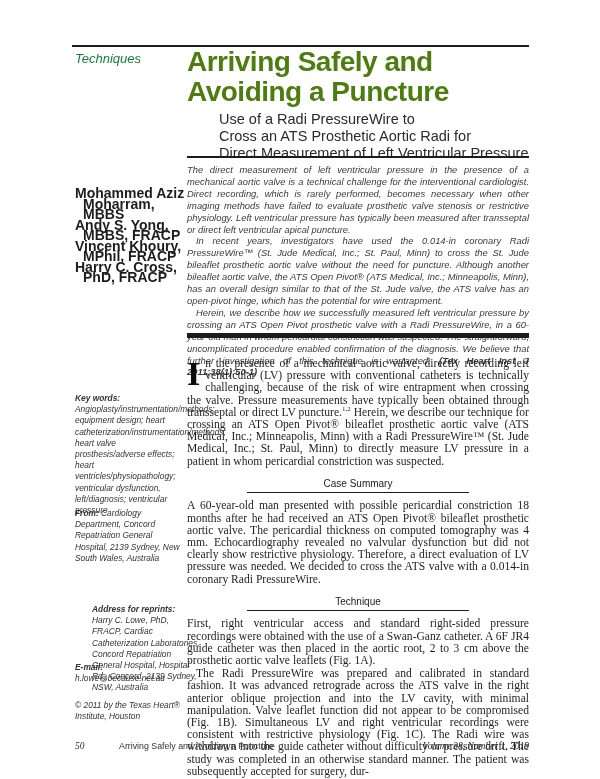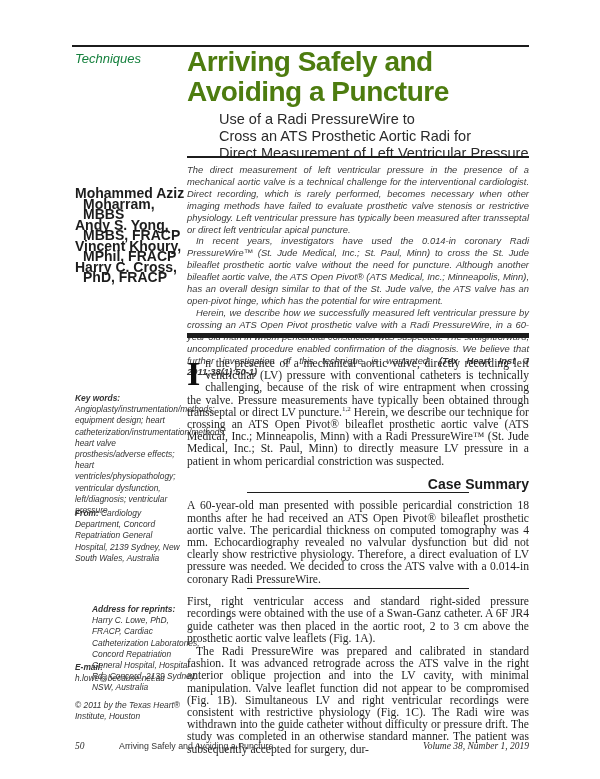--- a/index.html
+++ b/index.html
@@ -40,23 +40,23 @@
               text-align:justify; color:#3a3a3a; }
   #abstract p + p { text-indent:9px; }
   .citation { font-weight:bold; }
 
   #body-col { position:absolute; left:187px; top:358px; width:342px;
               font-family:"Liberation Serif", serif; font-size:11.6px;
               line-height:12.2px; text-align:justify; color:#1f1f1f; }
   .dropcap { float:left; font-weight:bold; font-size:34px; line-height:28px;
              padding:2px 5px 0 0; color:#0d0d0d; }
   sup { font-size:7px; line-height:0; }
-  .heading { margin:10px 0 2px 0; text-align:right;
-             font-family:"Liberation Sans", sans-serif; font-weight:bold;
-             font-size:14px; color:#1a1a1a; }
+  .heading { margin:10px 0 2px 0; text-align:center;
+             font-family:"Liberation Sans", sans-serif; font-weight:normal;
+             font-size:10px; color:#1a1a1a; }
   .heading-rule { height:1.4px; background:#1c1c1c; width:222px;
                   margin:2px auto 7px auto; }
   .body-para { margin-bottom:1px; }
   .indented { text-indent:9px; }
 
   #footer { position:absolute; left:75px; top:741px; width:454px;
             font-size:9px; }
   #footer-pagenum { font-family:"Liberation Serif", serif; font-style:italic;
                     font-size:9.5px; color:#2a2a2a; }
   #footer-running { margin-left:32px; font-size:8.8px; color:#333; }
@@ -121,20 +121,21 @@
 
 <div id="body-col">
   <p class="body-para">
     <span class="dropcap">I</span><span>n the presence of a mechanical aortic valve, directly recording left ventricular (LV) pressure with conventional catheters is technically challenging, because of the risk of wire entrapment when crossing the valve. Pressure measurements have typically been obtained through transseptal or direct LV puncture.</span><sup>1,2</sup><span> Herein, we describe our technique for crossing an ATS Open Pivot® bileaflet prosthetic aortic valve (ATS Medical, Inc.; Minneapolis, Minn) with a Radi PressureWire™ (St. Jude Medical, Inc.; St. Paul, Minn) to directly measure LV pressure in a patient in whom pericardial constriction was suspected.</span>
   </p>
 
   <div class="heading">Case Summary</div>
   <div class="heading-rule"></div>
   <p class="body-para">A 60-year-old man presented with possible pericardial constriction 18 months after he had received an ATS Open Pivot® bileaflet prosthetic aortic valve. The pericardial thickness on computed tomography was 4 mm. Echocardiography revealed no valvular dysfunction but did not clearly show restrictive physiology. Therefore, a direct evaluation of LV pressure was needed. We decided to cross the ATS valve with a 0.014-in coronary Radi PressureWire.</p>
 
+  <div class="heading">Technique</div>
   <div class="heading-rule"></div>
   <p class="body-para">First, right ventricular access and standard right-sided pressure recordings were obtained with the use of a Swan-Ganz catheter. A 6F JR4 guide catheter was then placed in the aortic root, 2 to 3 cm above the prosthetic aortic valve leaflets (Fig. 1A).</p>
   <p class="body-para indented">The Radi PressureWire was prepared and calibrated in standard fashion. It was advanced retrograde across the ATS valve in the right anterior oblique projection and into the LV cavity, with minimal manipulation. Valve leaflet function did not appear to be compromised (Fig. 1B). Simultaneous LV and right ventricular recordings were consistent with restrictive physiology (Fig. 1C). The Radi wire was withdrawn into the guide catheter without difficulty or pressure drift. The study was completed in an otherwise standard manner. The patient was subsequently accepted for surgery, dur-</p>
 </div>
 
 <div id="footer">
   <span id="footer-issue">Volume 38, Number 1, 2019</span>
   <span id="footer-pagenum">50</span>
   <span id="footer-running">Arriving Safely and Avoiding a Puncture</span>
 </div>

